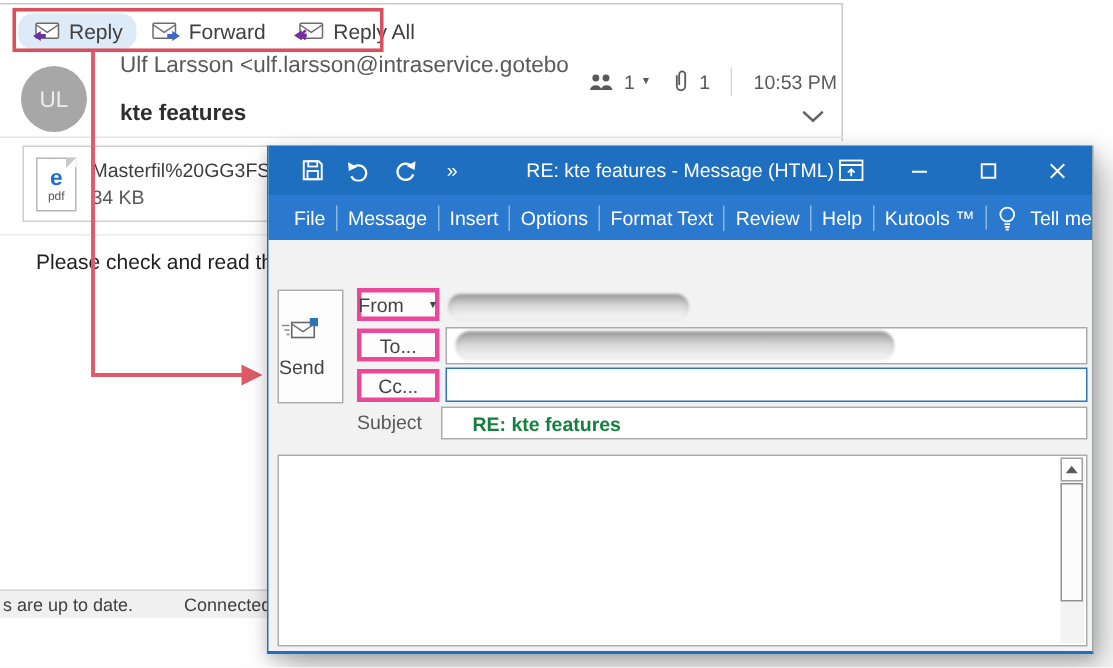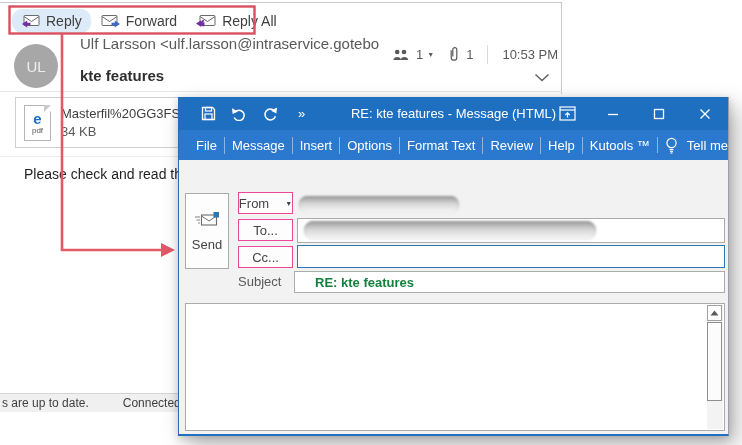--- a/index.html
+++ b/index.html
@@ -67,23 +67,23 @@
   .tabrow { position:absolute; left:0; top:33px; width:100%; height:30px; background:#2a79cf;
     display:flex; align-items:center; padding-left:10px; color:#fff; font-size:13px; }
   .tab { padding:0 7px; height:17px; line-height:17px; white-space:nowrap; }
   .tab + .tab, .tab-sep { border-left:1px solid rgba(255,255,255,.45); }
   .tab-sep { width:0; height:16px; }
   .bulb { padding:0 7px; display:flex; align-items:center; }
   .tellme { padding:0 6px 0 2px; white-space:nowrap; }
   
   .form { position:absolute; left:0; top:63px; right:0; bottom:0; }
   .send-btn { position:absolute; left:6px; top:33px; width:44px; height:76px; background:#fdfdfd;
-    border:1px solid #ababab; display:flex; flex-direction:column; align-items:center; justify-content:center; gap:8px; }
+    border:1px solid #ababab; display:flex; flex-direction:column; align-items:flex-start; justify-content:center; gap:8px; }
   .send-btn span { font-size:13px; color:#444; }
-  .fld-btn { position:absolute; left:59px; width:55px; height:22px; background:#fdfdfd; border:1px solid #ec4899;
+  .fld-btn { position:absolute; left:59px; width:55px; height:22px; background:#fdfdfd; border:3px solid #ec4899;
     display:flex; align-items:center; justify-content:center; gap:16px; font-size:13px; color:#444; }
   .fld-btn .mini-drop { font-size:7px; color:#444; margin:0; }
   .redact { border-radius:9px; background:linear-gradient(180deg,#9b9b9b,#d6d6d6 45%,#f1f1f1 85%);
     box-shadow:inset 0 1px 2px #8f8f8f; filter:blur(1px); }
   .from-pill { position:absolute; left:120px; top:36px; width:160px; height:17px; }
   .to-input { position:absolute; left:118px; top:58px; width:428px; height:25px; background:#fff; border:1px solid #ababab; }
   .to-pill { position:absolute; left:6px; top:2px; width:292px; height:19px; }
   .cc-input { position:absolute; left:118px; top:85px; width:428px; height:23px; background:#fff; border:1px solid #2e75b6; }
   .subj-label { position:absolute; left:59px; top:114px; font-size:13px; color:#595959; }
   .subj-input { position:absolute; left:115px; top:111px; width:431px; height:22px; background:#fff; border:1px solid #ababab;

